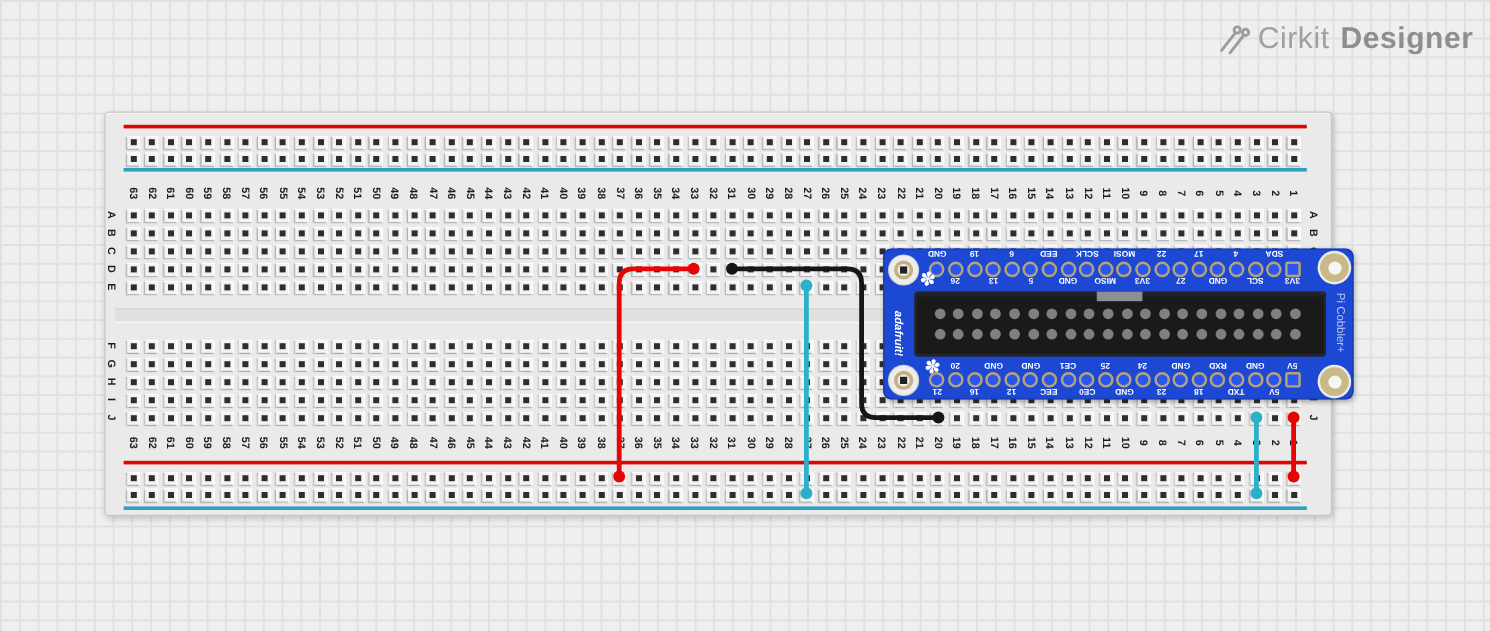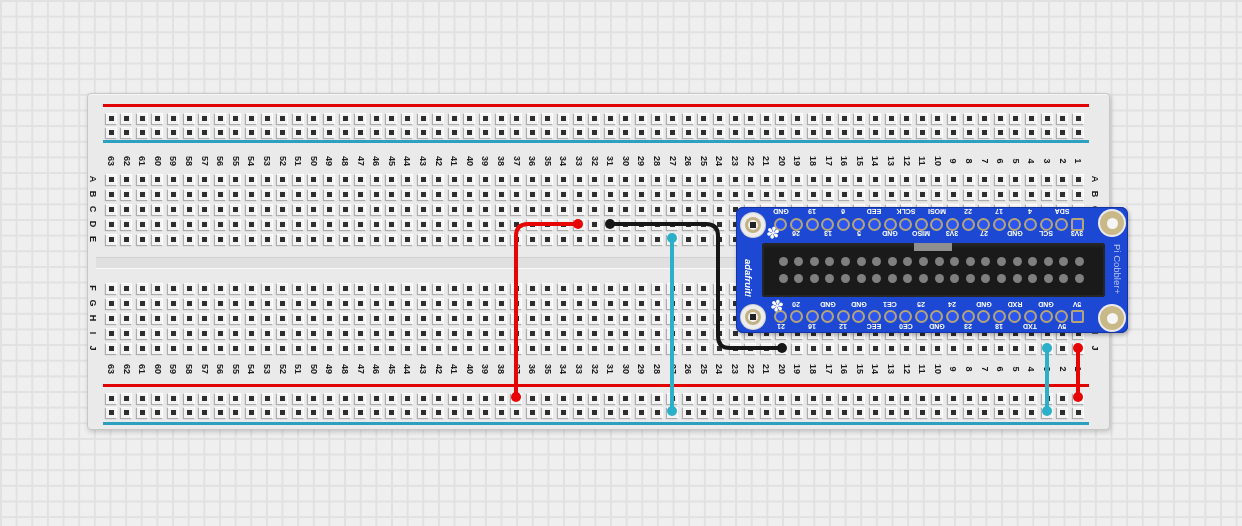--- a/index.html
+++ b/index.html
@@ -50,20 +50,30 @@
   #cobbler-text{color:#b9c3ef;font-size:9.5px;font-weight:400;}
   .flower{position:absolute;color:#ffffff;font-size:16px;transform:translate(-50%,-50%) rotate(12deg);}
   
   #wires-layer{position:absolute;left:0;top:0;z-index:4;}
 </style>
 </head>
 <body>
 
 <div id="canvas">
 
+  <div id="logo">
+    <svg width="30" height="32" viewBox="0 0 30 32" fill="none" stroke="#9d9d9d" stroke-width="2.4" stroke-linecap="round">
+      <path d="M4 26 L15 12"></path>
+        <circle cx="17" cy="9" r="2.6"></circle>
+      <path d="M11 28 L22 14"></path>
+        <circle cx="24" cy="11" r="2.6"></circle>
+    </svg>
+    <span class="brand-light">Cirkit</span>
+    <span class="brand-bold">Designer</span>
+  </div>
 
   <div id="breadboard">
       <div class="rail-line rail-red" style="top: 10px;"></div>
       <div class="rail-line rail-blue" style="top: 46px;"></div>
       <div class="rail-line rail-red" style="top: 290px;"></div>
       <div class="rail-line rail-blue" style="top: 328px;"></div>
       <div class="groove"></div>
       <div class="hole" style="left: 17.5px; top: 18.5px;"></div>
       <div class="hole" style="left: 33.1px; top: 18.5px;"></div>
       <div class="hole" style="left: 48.7px; top: 18.5px;"></div>

